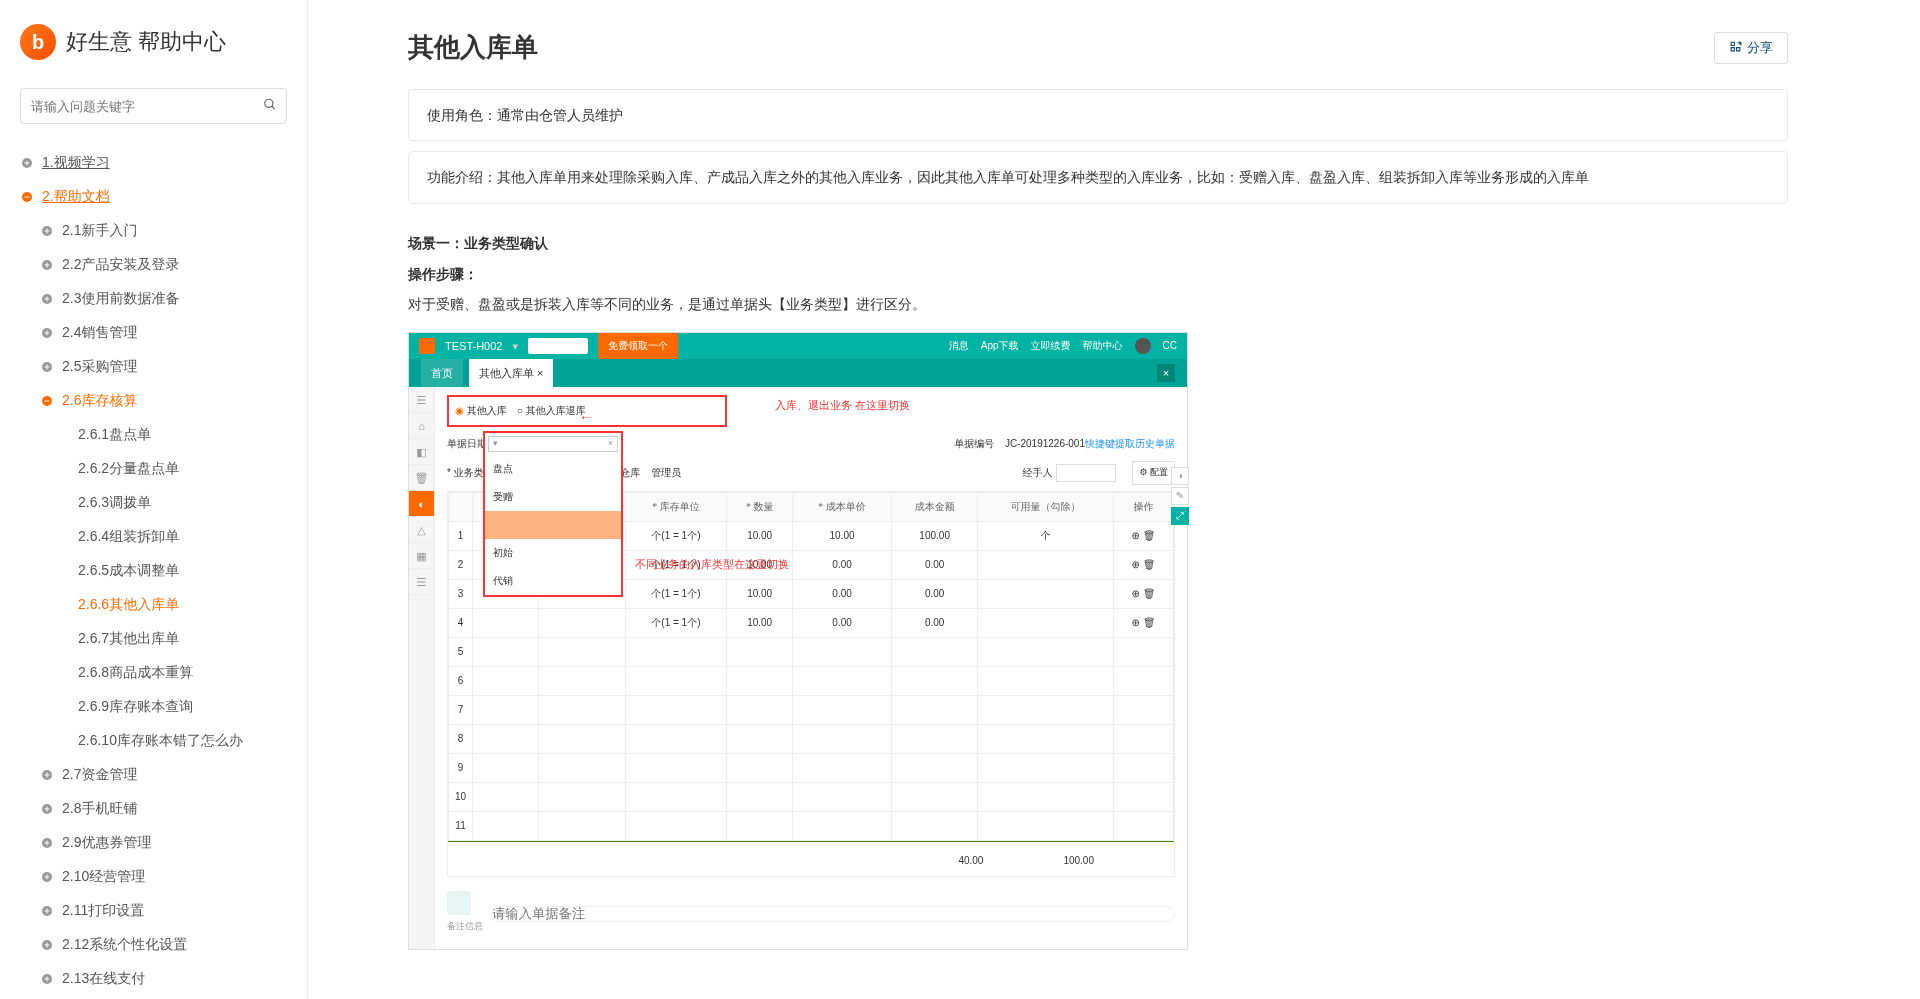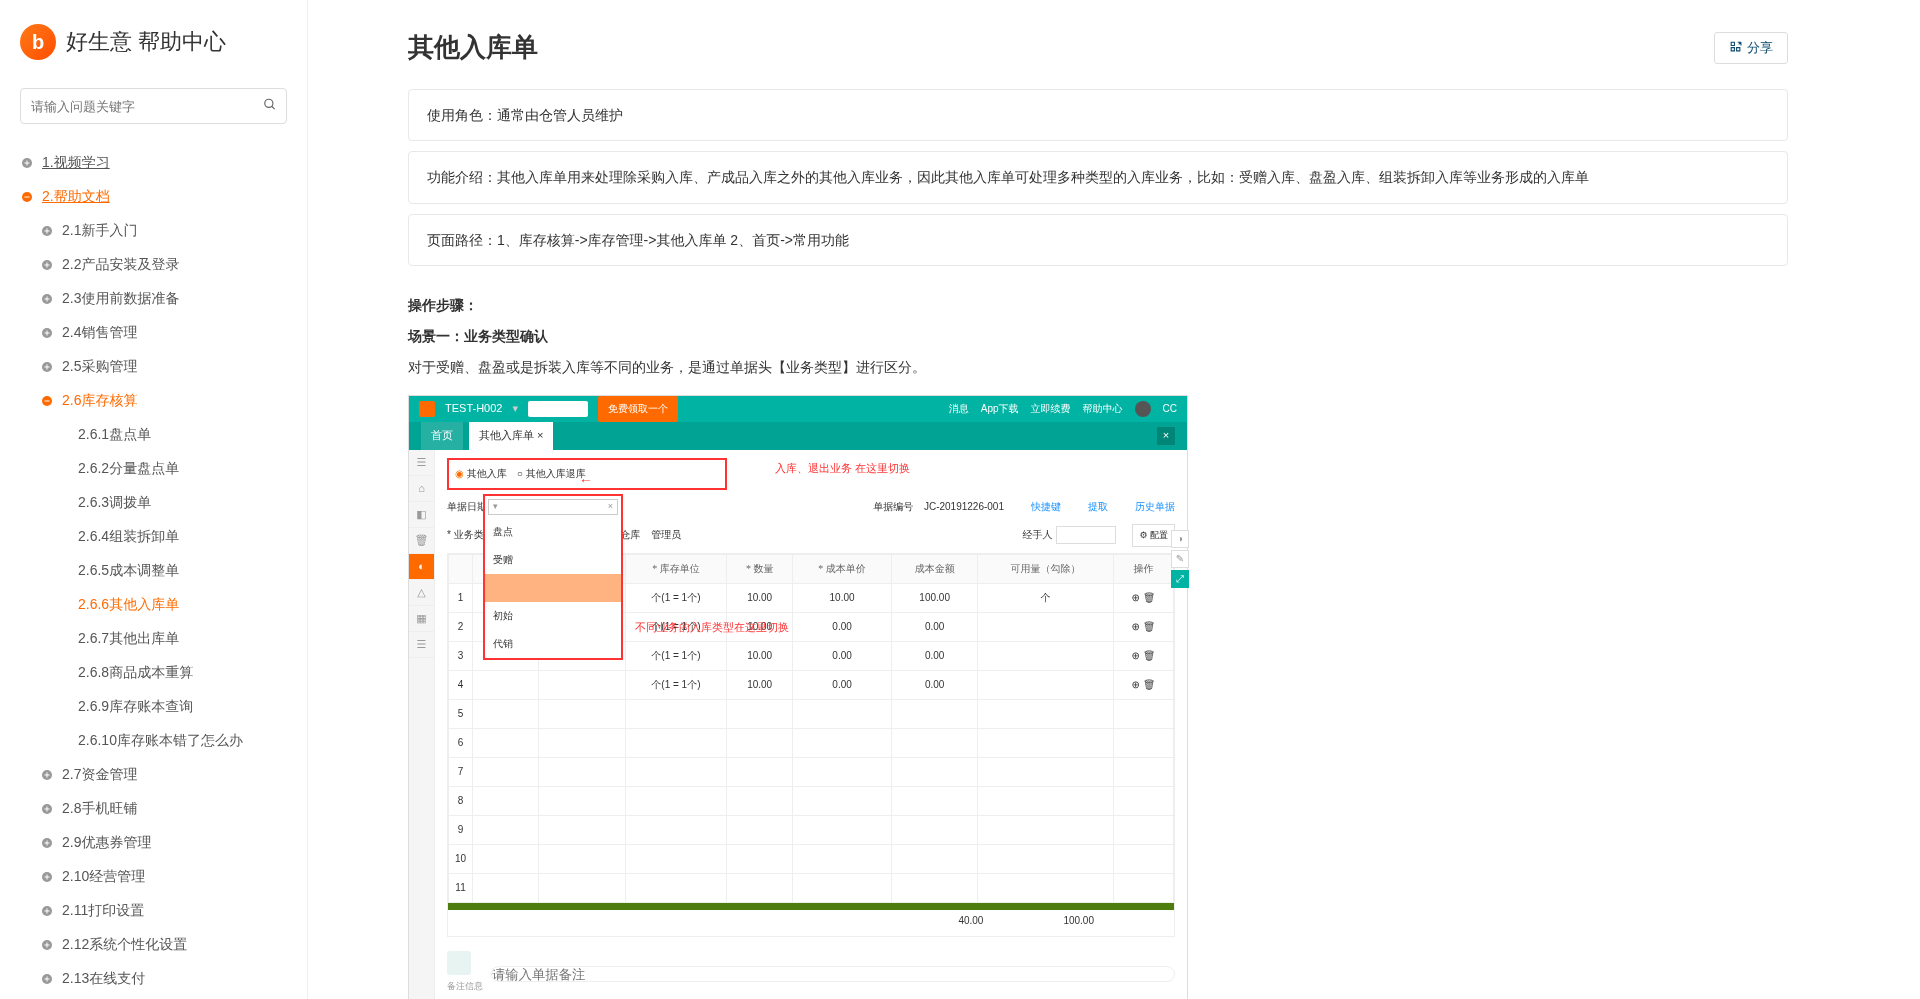--- a/index.html
+++ b/index.html
@@ -58,21 +58,21 @@
     .shot-input { border: 1px solid #ddd; height: 18px; width: 80px; font-size: 10px; padding: 0 4px; }
     .shot-red-note { color: #ff3333; font-size: 11px; position: absolute; }
     .shot-table { width: 100%; border-collapse: collapse; font-size: 10px; }
     .shot-table th, .shot-table td { border: 1px solid #eee; padding: 3px 6px; text-align: center; height: 20px; }
     .shot-table th { background: #fafafa; color: #666; font-weight: normal; font-family: Liberation Serif, serif; }
     .shot-dropdown { position: absolute; border: 2px solid #ff3333; background: #fff; width: 140px; top: 44px; left: 48px; z-index: 5; }
     .shot-dropdown-header { border:1px solid #ccc; margin:3px; height:16px; background:#fff; display:flex; align-items:center; padding:0 4px; font-size:9px; color:#999; justify-content:space-between; }
     .shot-dropdown-item { padding: 3px 8px; font-size: 10px; }
     .shot-dropdown-item.highlight { background: #ffb380; }
     .shot-table-wrap { border: 1px solid #eee; margin-top: 4px; }
-    .shot-summary { display: flex; justify-content: flex-end; gap: 80px; padding: 0 80px 4px 10px; font-size: 10px; border-top: 7px solid #4d7c0f; }
+    .shot-summary { display: flex; justify-content: flex-end; gap: 80px; padding: 8px 80px 4px 10px; font-size: 10px; border-top: 1px solid #4d7c0f; }
     .shot-remark { margin-top: 14px; display: flex; gap: 8px; align-items: center; font-size: 10px; color: #999; }
     .shot-remark-icon { width: 24px; height: 24px; background: #e8f4f2; border-radius: 3px; }
     .shot-remark-input { flex: 1; border: 1px solid #eee; height: 16px; border-radius: 10px; }
     .shot-right-tools { position: absolute; right: -2px; top: 80px; display:flex; flex-direction:column; gap:2px; }
     .shot-rt { width:18px; height:18px; background:#fff; border:1px solid #ddd; font-size:10px; display:flex;align-items:center;justify-content:center;color:#999; }
     .shot-rt.active { background:#00b3a2; color:#fff; border-color:#00b3a2; }
   </style>
 </head>
 <body>
 
@@ -287,27 +287,24 @@
         <span>分享</span>
       </button>
     </div>
 
     <div class="info-box">
       <span class="info-label">使用角色：</span><span>通常由仓管人员维护</span>
     </div>
     <div class="info-box">
       <span class="info-label">功能介绍：</span><span>其他入库单用来处理除采购入库、产成品入库之外的其他入库业务，因此其他入库单可处理多种类型的入库业务，比如：受赠入库、盘盈入库、组装拆卸入库等业务形成的入库单</span>
     </div>
-    <div class="info-box">
-      <span class="info-label">页面路径：</span><span>1、库存核算-&gt;库存管理-&gt;其他入库单 2、首页-&gt;常用功能</span>
-    </div>
 
     <div class="content-block">
+      <p><strong>场景一：业务类型确认</strong></p>
       <p><strong>操作步骤：</strong></p>
-      <p><strong>场景一：业务类型确认</strong></p>
       <p>对于受赠、盘盈或是拆装入库等不同的业务，是通过单据头【业务类型】进行区分。</p>
 
       <div class="shot">
         <div class="shot-header">
           <span class="shot-logo"></span>
           <span>TEST-H002</span>
           <span style="color:#ccc">▾</span>
           <span class="shot-search"></span>
           <span class="shot-btn-orange">免费领取一个</span>
           <div class="shot-header-right">
@@ -349,21 +346,21 @@
             </div>
             <span class="shot-red-note" style="top:6px; left:340px;">入库、退出业务 在这里切换</span>
 
             <div class="shot-date-row">
               <div style="display:flex;gap:10px;">
                 <span class="shot-field">
                     <span>单据日期</span>
                     <input class="shot-input" value="2019-12-26" style="">
                   </span>
               </div>
-              <div style="display:flex;gap:27px;align-items:center">
+              <div style="display:flex;gap:0;align-items:center">
                 <span class="shot-field"><span>单据编号</span>&nbsp;<span>JC-20191226-001</span></span>
                 <span style="color:#1890ff">快捷键</span>
                 <span style="color:#1890ff">提取</span>
                 <span style="color:#1890ff">历史单据</span>
               </div>
             </div>
 
             <div class="shot-date-row">
               <div style="display:flex;gap:16px;">
                 <span class="shot-field">

